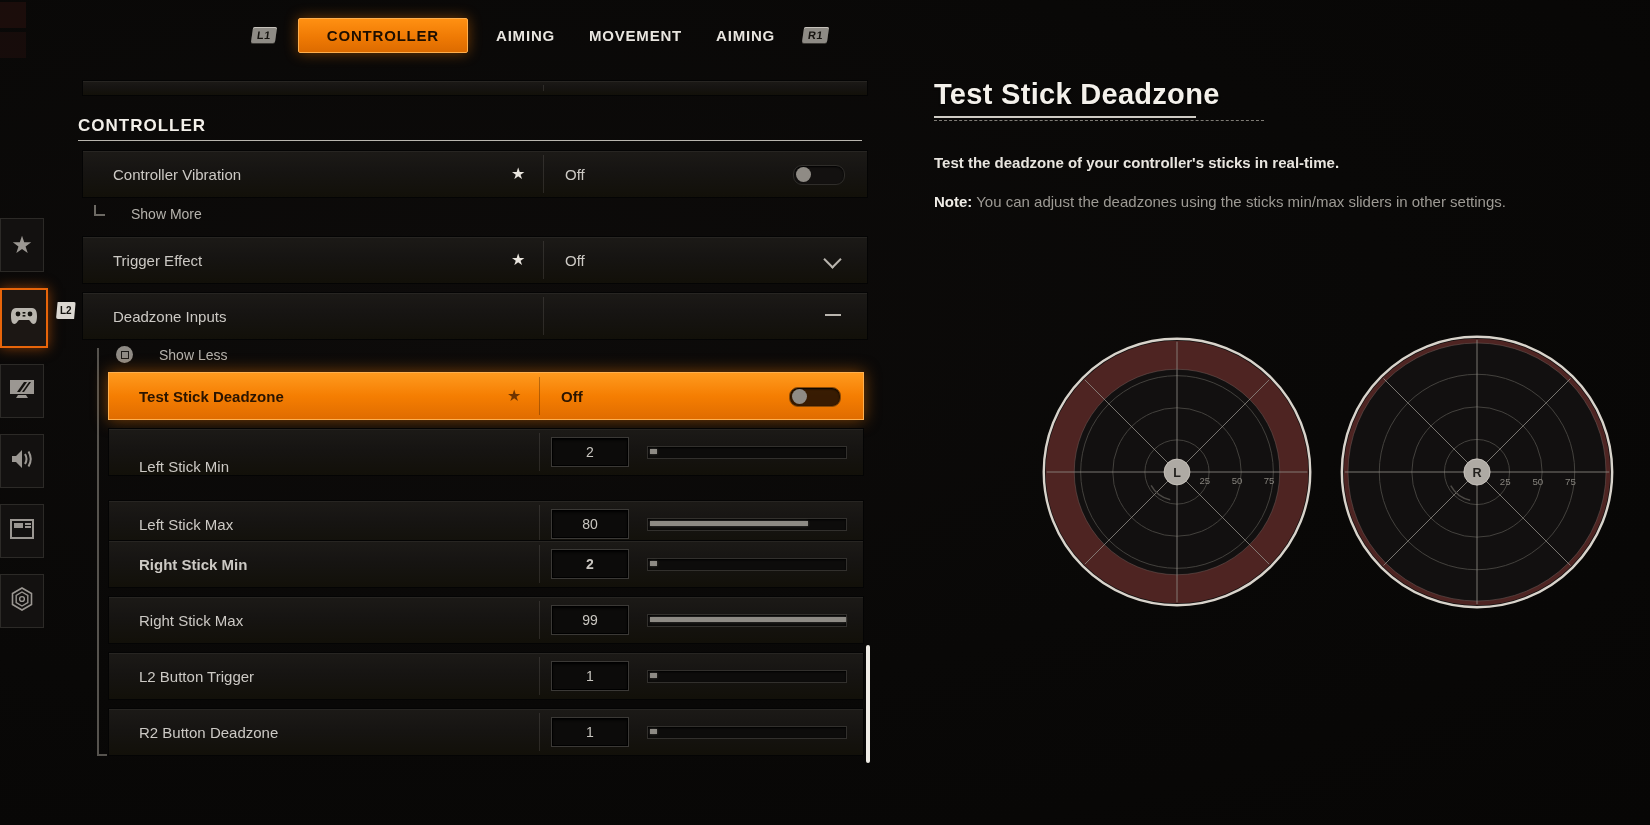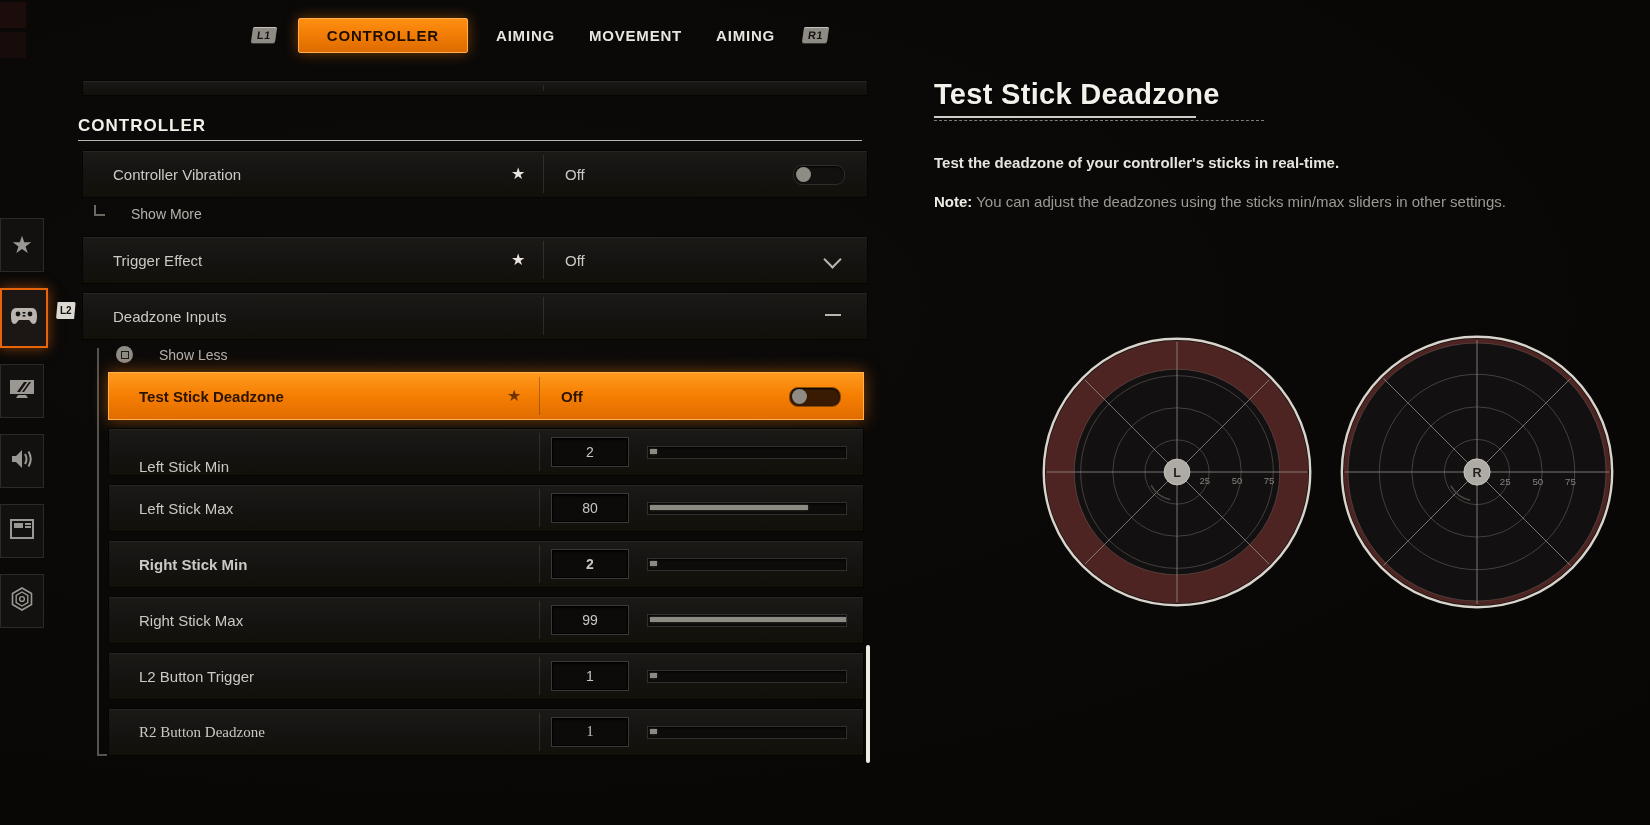--- a/index.html
+++ b/index.html
@@ -238,21 +238,21 @@
 
     <div class="row child" style="top:348px;align-items:flex-end;">
       <span class="row-label">Left Stick Min</span>
       <div class="col-divider"></div>
       <div class="value-box">2</div>
       <div class="slider-track">
           <div class="slider-fill" style="width: 7px;"></div>
         </div>
     </div>
 
-    <div class="row child" style="top:404px;">
+    <div class="row child" style="top:420px;">
       <span class="row-label">Left Stick Max</span>
       <div class="col-divider"></div>
       <div class="value-box">80</div>
       <div class="slider-track">
           <div class="slider-fill" style="width: 80%;"></div>
         </div>
     </div>
 
     <div class="row child" style="top:460px;font-weight:bold;">
       <span class="row-label">Right Stick Min</span>
@@ -274,21 +274,21 @@
 
     <div class="row child" style="top:572px;">
       <span class="row-label">L2 Button Trigger</span>
       <div class="col-divider"></div>
       <div class="value-box">1</div>
       <div class="slider-track">
           <div class="slider-fill" style="width: 7px;"></div>
         </div>
     </div>
 
-    <div class="row child" style="top:628px;font-family:Liberation Serif, serif;">
+    <div class="row child" style="top:628px;">
       <span class="row-label">R2 Button Deadzone</span>
       <div class="col-divider"></div>
       <div class="value-box">1</div>
       <div class="slider-track">
           <div class="slider-fill" style="width: 7px;"></div>
         </div>
     </div>
   </div>
 
   <div class="scroll-thumb"></div>

